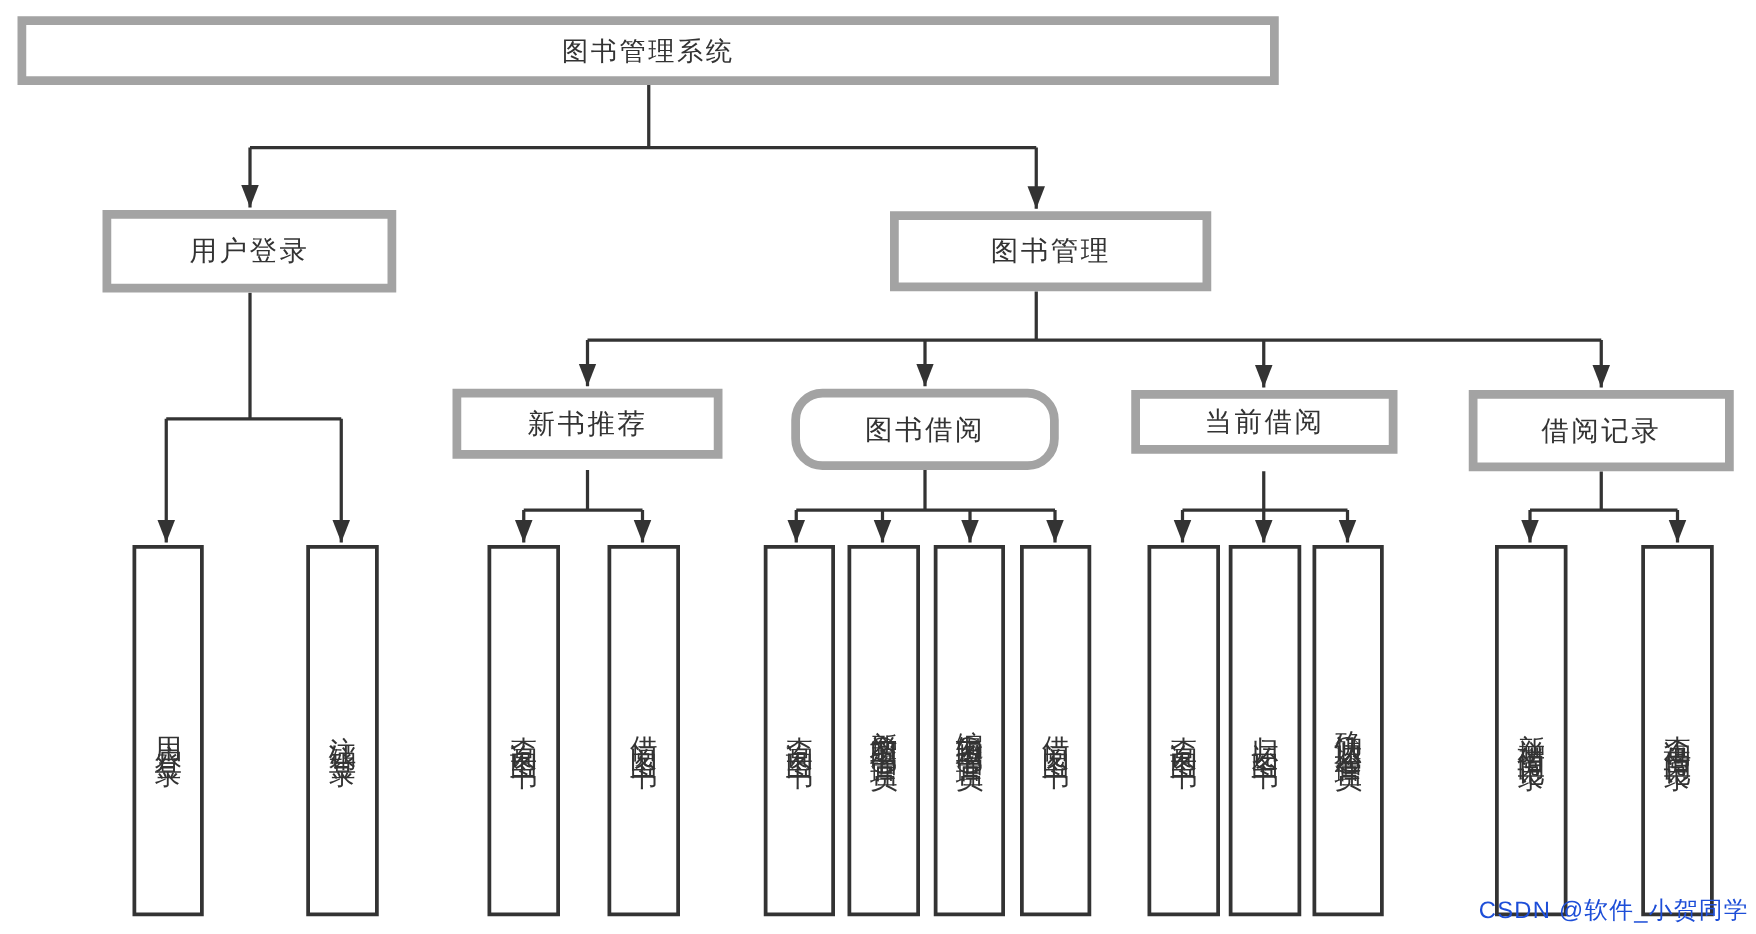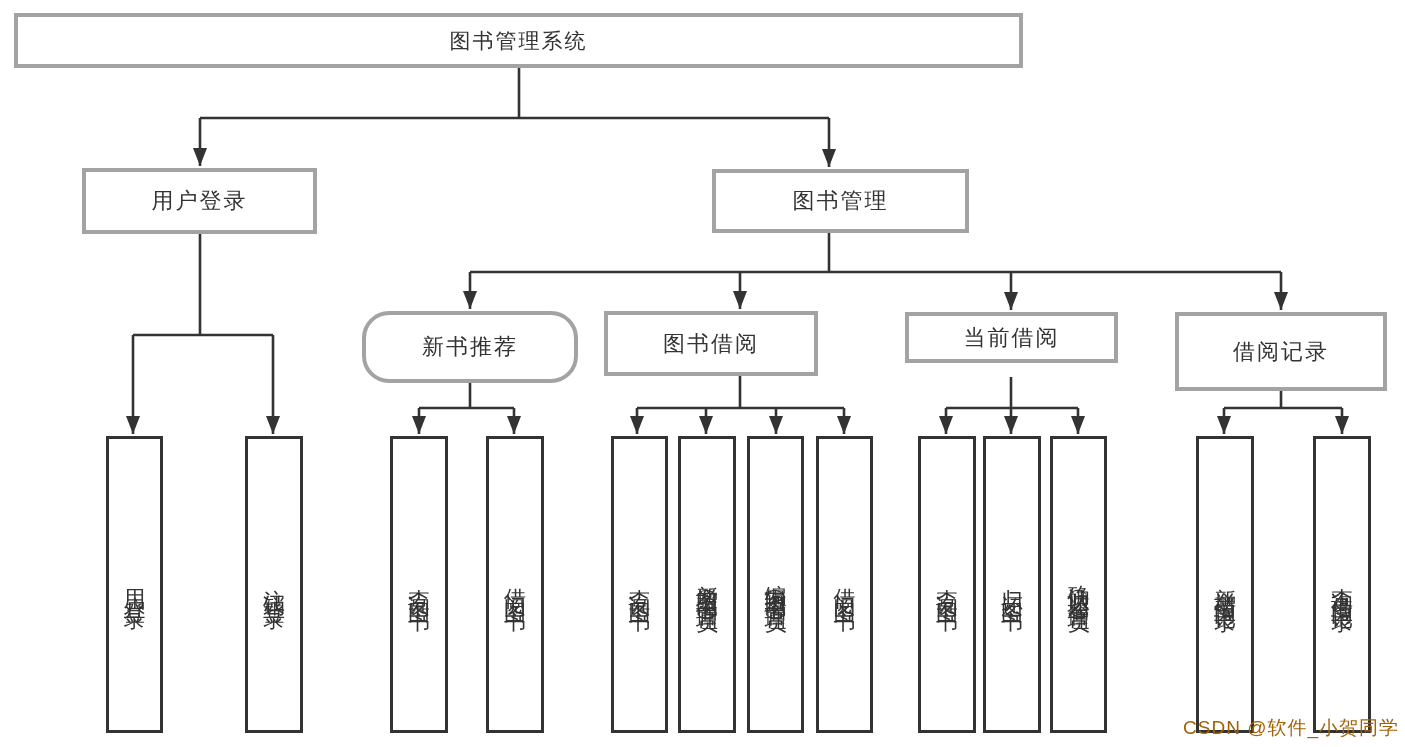--- a/index.html
+++ b/index.html
@@ -3,32 +3,32 @@
 <meta charset="utf-8">
 <style>
   html,body{margin:0;padding:0;background:#ffffff;}
   .canvas{
     position:relative;width:1405px;height:747px;background:#ffffff;
     font-family:"Liberation Sans",sans-serif;color:#333333;overflow:hidden;
   }
   svg.connectors{position:absolute;left:0;top:0;width:1405px;height:747px;}
   .node{
     position:absolute;display:flex;align-items:center;justify-content:center;
-    background:#ffffff;border:4px solid #a3a3a3;box-sizing:border-box;
+    background:#ffffff;border:7px solid #a3a3a3;box-sizing:border-box;
     font-size:22px;letter-spacing:2px;white-space:nowrap;z-index:2;
   }
   .leaf{
     position:absolute;display:flex;align-items:center;justify-content:center;
     background:#ffffff;border:3px solid #333333;box-sizing:border-box;
     font-size:22px;line-height:1;z-index:2;
     writing-mode:vertical-rl;text-orientation:mixed;letter-spacing:7px;
   }
   .watermark{
     position:absolute;right:6px;bottom:6px;z-index:5;
-    font-size:19px;letter-spacing:1px;color:#a16207;
+    font-size:19px;letter-spacing:1px;color:#1d4ed8;
   }
 </style>
 </head>
 <body>
 
 <div class="canvas">
 
   <svg class="connectors" viewBox="0 0 1405 747" xmlns="http://www.w3.org/2000/svg">
     <defs>
       <marker id="ah" markerUnits="userSpaceOnUse" markerWidth="19" markerHeight="16" refX="18" refY="8" orient="auto">
@@ -77,24 +77,24 @@
       <path d="M1224,408 V434" marker-end="url(#ah)"></path>
       <path d="M1342,408 V434" marker-end="url(#ah)"></path>
     </g>
   </svg>
 
   <div class="node" style="left:14px;top:13px;width:1009px;height:55px;font-size:21px;">图书管理系统</div>
 
   <div class="node" style="left:82px;top:168px;width:235px;height:66px;">用户登录</div>
   <div class="node" style="left:712px;top:169px;width:257px;height:64px;">图书管理</div>
 
-  <div class="node" style="left:362px;top:311px;width:216px;height:72px;border-radius:27px;">新书推荐</div>
-  <div class="node" style="left:604px;top:311px;width:214px;height:65px;">图书借阅</div>
+  <div class="node" style="left:362px;top:311px;width:216px;height:56px;">新书推荐</div>
+  <div class="node" style="left:633px;top:311px;width:214px;height:65px;border-radius:25px;">图书借阅</div>
   <div class="node" style="left:905px;top:312px;width:213px;height:51px;">当前借阅</div>
-  <div class="node" style="left:1175px;top:312px;width:212px;height:79px;">借阅记录</div>
+  <div class="node" style="left:1175px;top:312px;width:212px;height:65px;">借阅记录</div>
 
   <div class="leaf" style="left:106px;top:436px;width:57px;height:297px;">用户登录</div>
   <div class="leaf" style="left:245px;top:436px;width:58px;height:297px;">注销登录</div>
 
   <div class="leaf" style="left:390px;top:436px;width:58px;height:297px;">查询图书</div>
   <div class="leaf" style="left:486px;top:436px;width:58px;height:297px;">借阅图书</div>
 
   <div class="leaf" style="left:611px;top:436px;width:57px;height:297px;">查询图书</div>
   <div class="leaf" style="left:678px;top:436px;width:58px;height:297px;letter-spacing:4px;">新增图书（管理员）</div>
   <div class="leaf" style="left:747px;top:436px;width:57px;height:297px;letter-spacing:4px;">编辑图书（管理员）</div>

